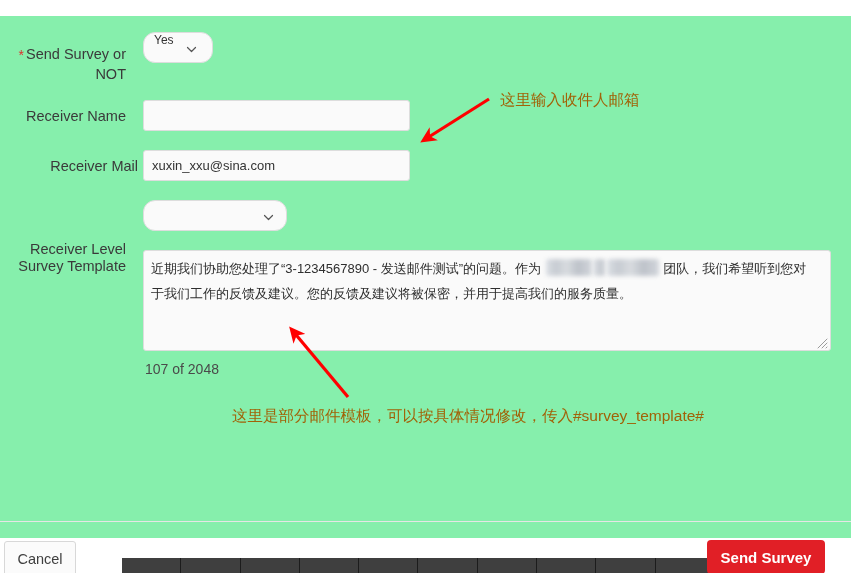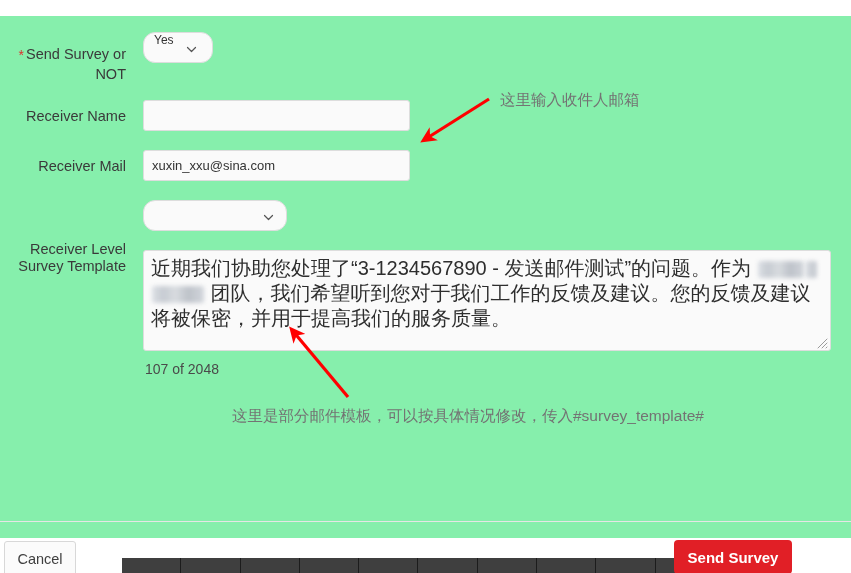--- a/index.html
+++ b/index.html
@@ -103,21 +103,21 @@
     background: #fafafa;
     border: 1px solid #dddddd;
     border-radius: 3px;
     position: relative;
     overflow: hidden;
   }
   #survey-textarea-text {
     position: absolute;
     left: 7px; top: 5px;
     width: 668px;
-    font-size: 20px;
+    font-size: 13px;
     line-height: 25px;
     color: #2e2e2e;
     white-space: normal;
     word-break: break-all;
   }
   .redact {
     display: inline-block;
     vertical-align: -3px;
     height: 17px;
     border-radius: 2px;
@@ -138,21 +138,21 @@
     position: absolute;
     left: 145px;
     top: 345px;
     font-size: 14px;
     color: #4a4a4a;
   }
 
   
   .annot-text {
     position: absolute;
-    color: #737373;
+    color: #a16207;
     font-size: 15.5px;
     white-space: nowrap;
     font-family: "Liberation Sans", "DejaVu Sans", sans-serif;
   }
   #annot-arrows {
     position: absolute;
     left: 0; top: 0;
     width: 851px; height: 573px;
     pointer-events: none;
   }
@@ -172,21 +172,21 @@
     background: #fbfbfb;
     border: 1px solid #d8d8d8;
     border-radius: 3px;
     font-family: "Liberation Sans", "DejaVu Sans", sans-serif;
     font-size: 14.5px;
     color: #3f3f3f;
     cursor: pointer;
   }
   #btn-send-survey {
     position: absolute;
-    left: 674px; top: 540px;
+    left: 707px; top: 540px;
     box-sizing: border-box;
     width: 118px; height: 34px;
     background: #e11f26;
     border: none;
     border-radius: 4px;
     font-family: "Liberation Sans", "DejaVu Sans", sans-serif;
     font-size: 15px;
     font-weight: bold;
     color: #ffffff;
     cursor: pointer;
@@ -229,21 +229,21 @@
   </div>
 
   <div class="form-row" style="top:84px;">
     <div class="field-label" style="top:7px;">Receiver Name</div>
     <div class="control-wrap" style="top:0px;">
       <input class="txt" type="text" value="" style="">
     </div>
   </div>
 
   <div class="form-row" style="top:134px;">
-    <div class="field-label" style="top:7px;">Receiver Mail</div>
+    <div class="field-label" style="top:7px;padding-left:12px;">Receiver Mail</div>
     <div class="control-wrap" style="top:0px;">
       <input class="txt" type="text" value="xuxin_xxu@sina.com" style="">
     </div>
   </div>
 
   <div class="form-row" style="top:184px;">
     <div class="field-label" style="top:7px;margin-top:33px;">Receiver Level</div>
     <div class="control-wrap" style="top:0px;">
       <div class="sel level">
         <span class="sel-val"></span>

